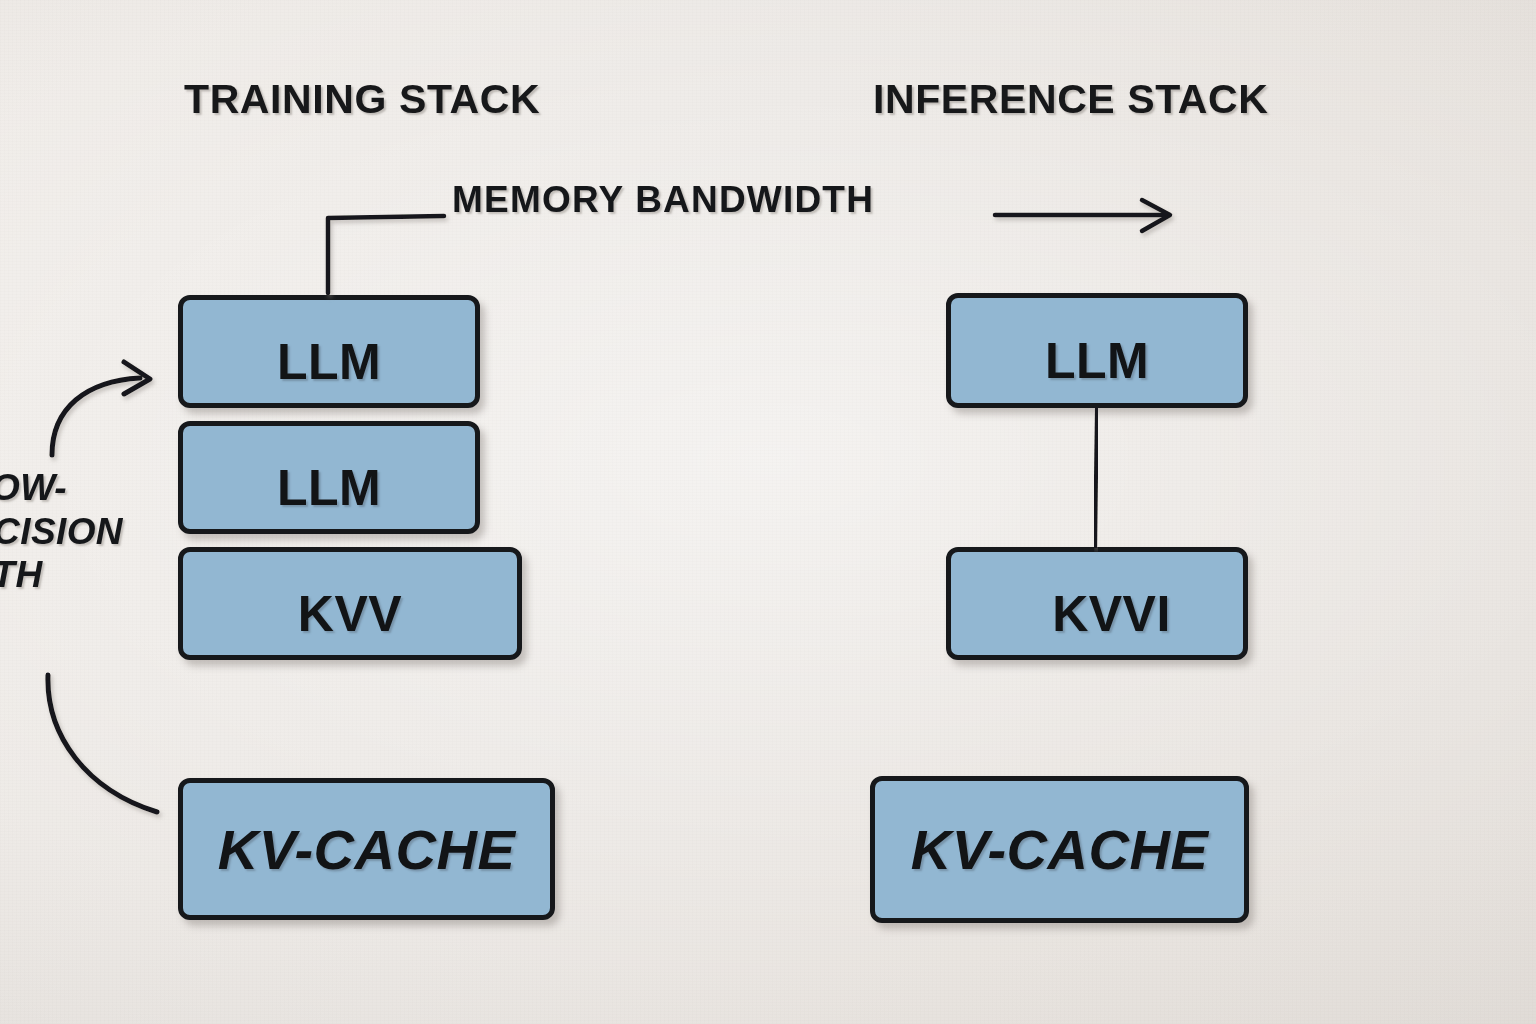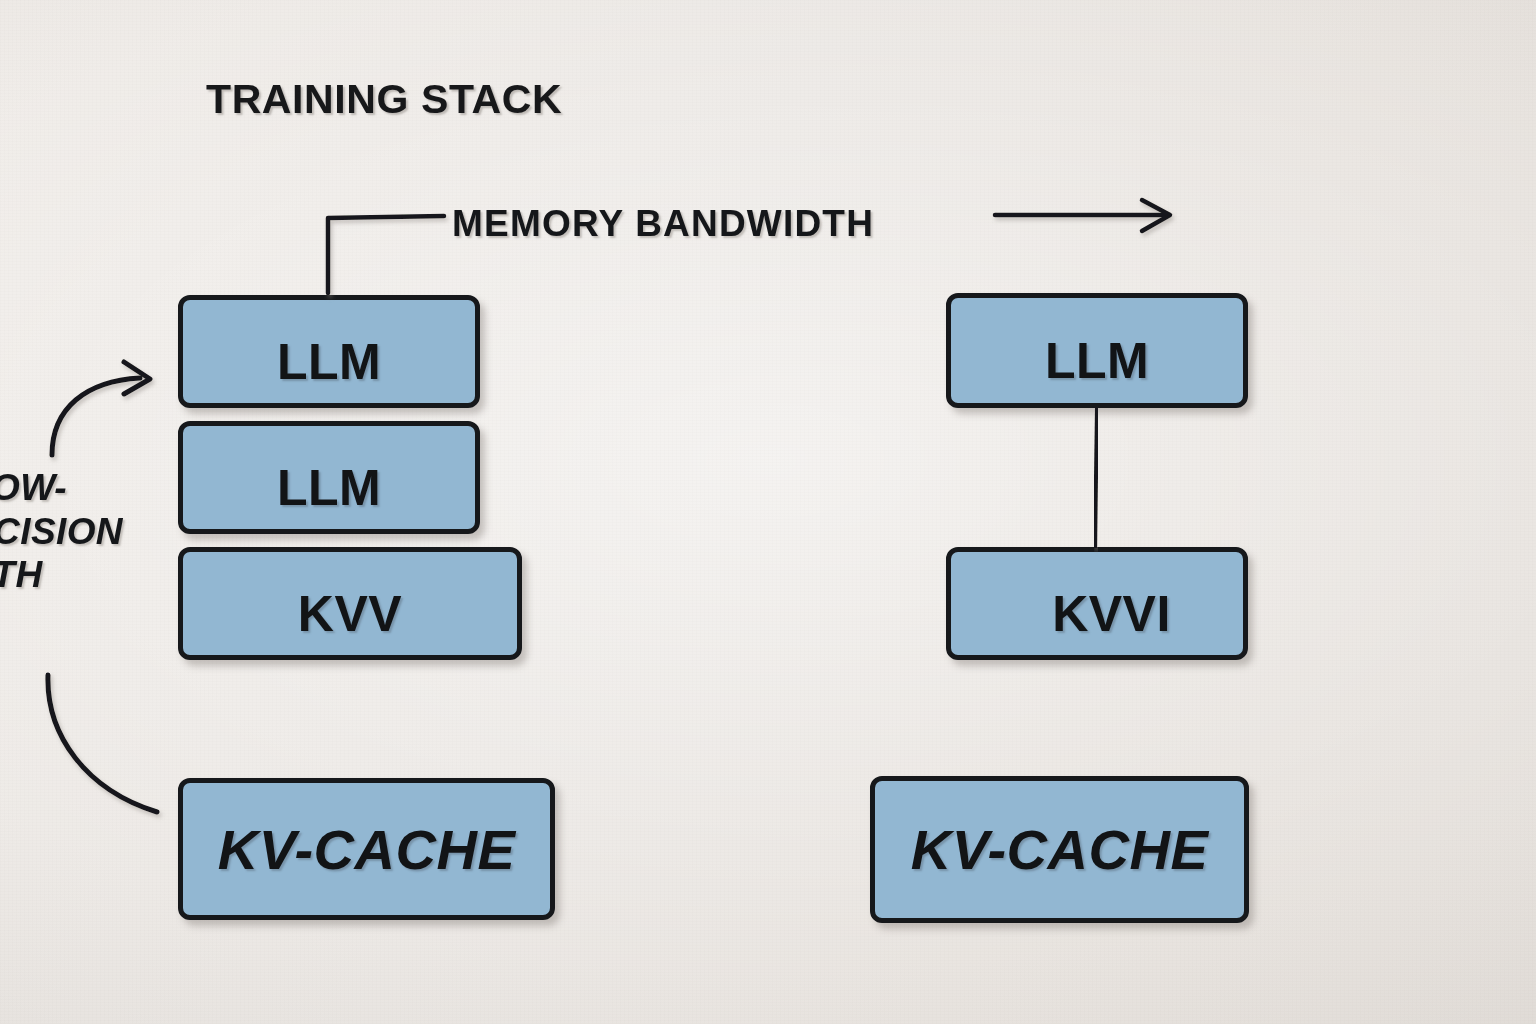--- a/index.html
+++ b/index.html
@@ -37,21 +37,21 @@
 
   .stack-title {
     position: absolute;
     font-weight: bold;
     font-size: 41px;
     letter-spacing: 0.6px;
     color: #17181a;
     white-space: nowrap;
     text-shadow: 2px 2px 2px rgba(150,144,138,0.55);
   }
-  #title-training { left: 206px; top: 76px; }
+  #title-training { left: 184px; top: 76px; }
   #title-inference { left: 873px; top: 76px; }
 
   .node-box {
     position: absolute;
     background: #92b7d2;
     border: 5px solid #16181b;
     border-radius: 12px;
     display: flex;
     align-items: center;
     justify-content: center;
@@ -76,21 +76,21 @@
 
   
   #box-inf-llm     { left: 946px; top: 293px; width: 302px; height: 115px; }
   #box-inf-kvv     { left: 946px; top: 547px; width: 302px; height: 113px; padding-left: 29px; }
   #box-inf-kvcache { left: 870px; top: 776px; width: 379px; height: 147px; }
 
   
   #memory-bandwidth-label {
     position: absolute;
     left: 452px;
-    top: 203px;
+    top: 179px;
     font-size: 37px;
     font-weight: bold;
     color: #15171a;
     letter-spacing: 1.2px;
     white-space: nowrap;
     text-shadow: 2px 2px 2px rgba(150,144,138,0.5);
   }
   #low-precision-label {
     position: absolute;
     left: -32px;
@@ -117,20 +117,21 @@
 </head>
 <body>
 
 <div id="canvas">
 
   <div id="paper-texture"></div>
   <div id="grain"></div>
 
   <div class="stack-title" id="title-training">TRAINING STACK</div>
 
+  <div class="stack-title" id="title-inference">INFERENCE STACK</div>
 
   <div id="memory-bandwidth-label">MEMORY BANDWIDTH</div>
 
   <div id="low-precision-label">
     <div>LOW-</div>
     <div>ECISION</div>
     <div>ATH</div>
   </div>
 
   <div class="node-box" id="box-train-llm-1">

